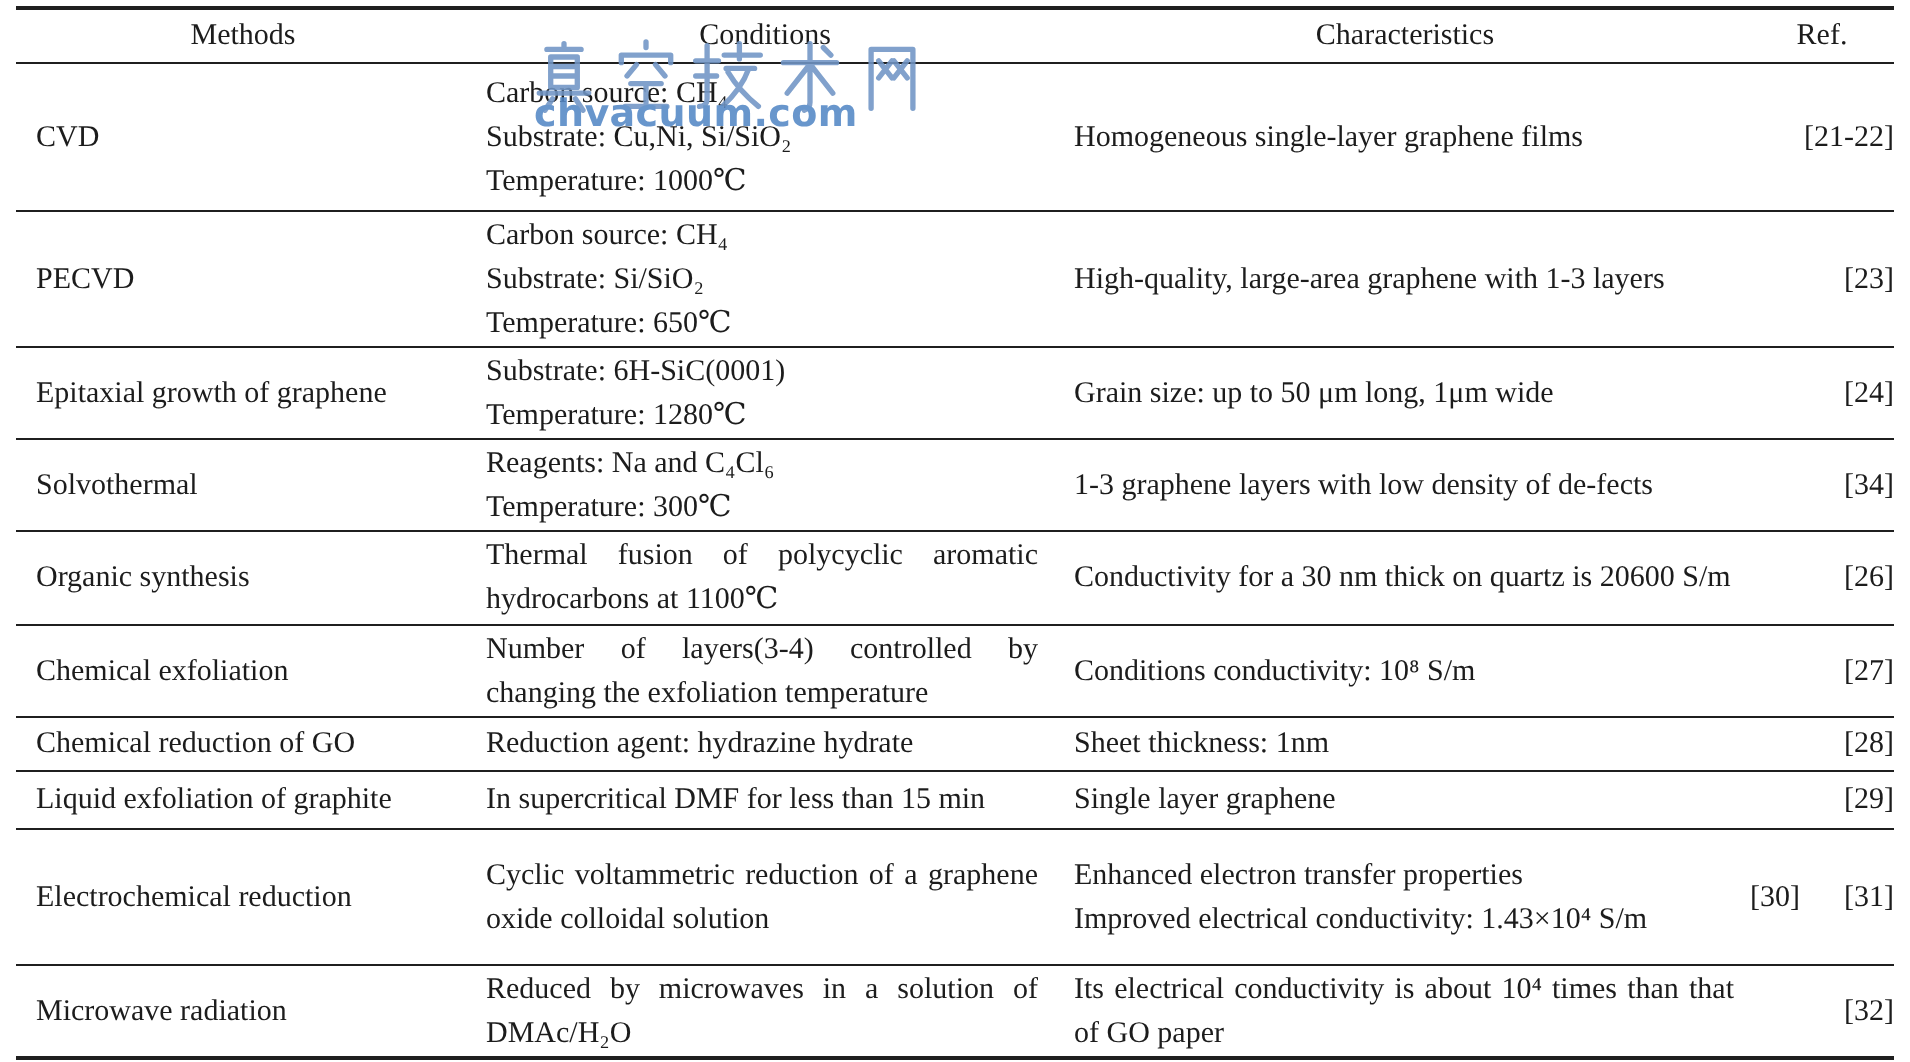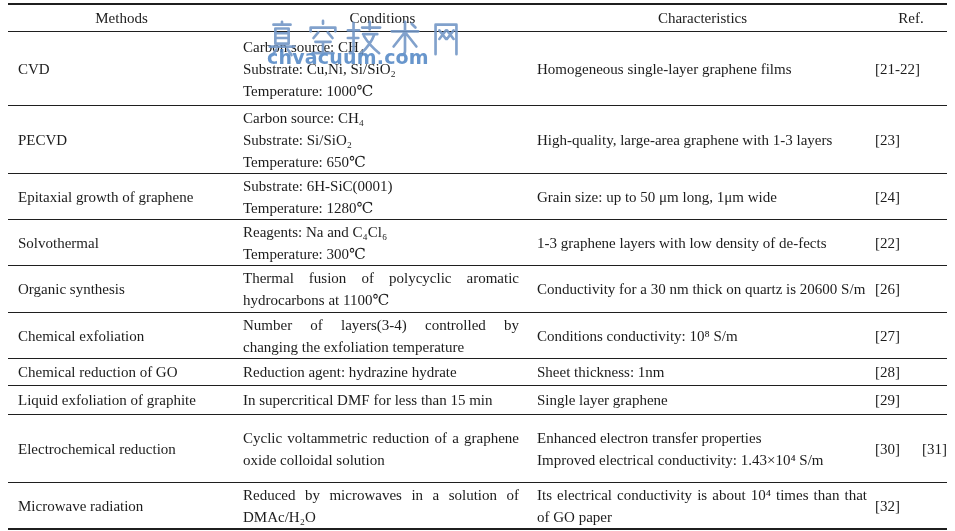--- a/index.html
+++ b/index.html
@@ -16,21 +16,21 @@
   }
   td, th { border-bottom:1px solid #1f1f1f; vertical-align:middle; padding:0; }
   th { font-weight:normal; font-size:15px; text-align:center; height:26px; }
 
   .h73 td{height:73px} .h67 td{height:67px} .h45 td{height:45px}
   .h46 td{height:46px} .h26 td{height:26px} .h28 td{height:28px}
 
   .m   { padding-left:10px; font-size:15px; }
   .c   { padding-left:8px;  padding-right:11px; font-size:15px; }
   .ch  { padding-left:7px;  padding-right:8px;  font-size:15px; }
-  .ref { text-align:left; font-size:15px; }
+  .ref { text-align:right; font-size:15px; }
 
   .par { line-height:22px; }
   .just { text-align:justify; }
 
   .ref-stack { display:flex; flex-direction:row; justify-content:space-between;
                align-items:center; height:58px; }
 
   
   .watermark { position:absolute; left:263px; top:16px; z-index:5;
                pointer-events:none; opacity:0.88; }
@@ -141,21 +141,21 @@
             <div class="par">Solvothermal</div>
           </td>
         <td class="c">
           <div class="par">Reagents: Na and C₄Cl₆</div>
           <div class="par">Temperature: 300℃</div>
         </td>
         <td class="ch">
           <div class="par just">1-3 graphene layers with low density of de-fects</div>
         </td>
         <td class="ref">
-            <div class="par">[22]</div>
+            <div class="par">[34]</div>
           </td>
       </tr>
 
       <tr class="h46">
         <td class="m">
             <div class="par">Organic synthesis</div>
           </td>
         <td class="c">
           <div class="par just">Thermal fusion of polycyclic aromatic hydrocarbons at 1100℃</div>
         </td>

